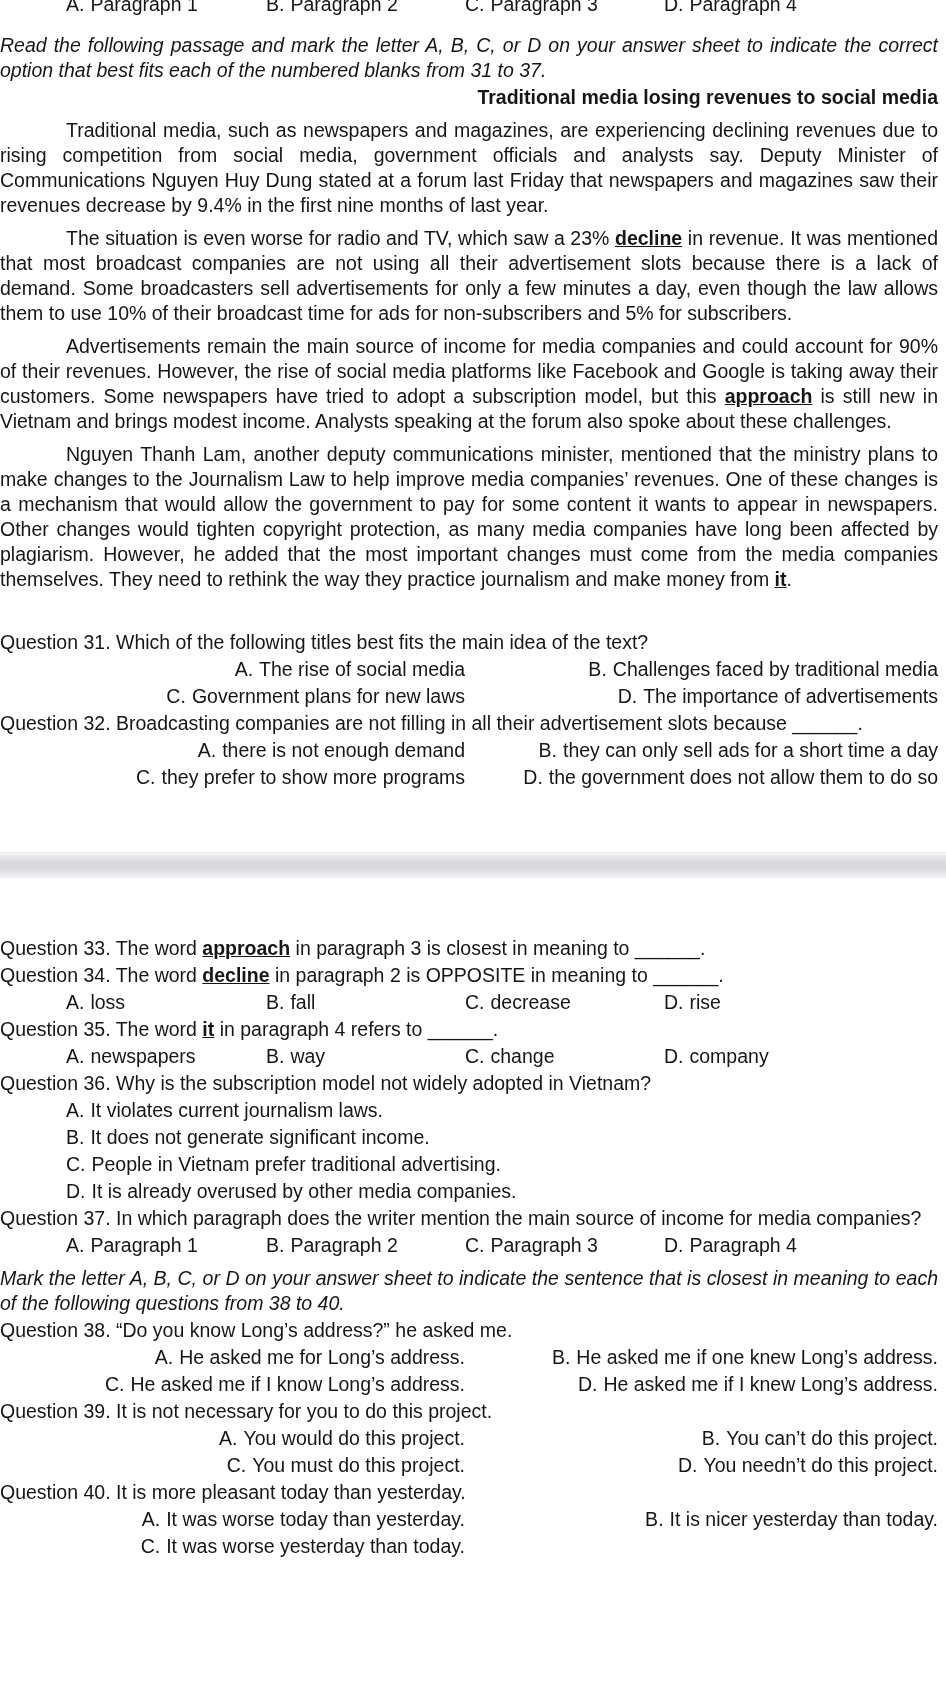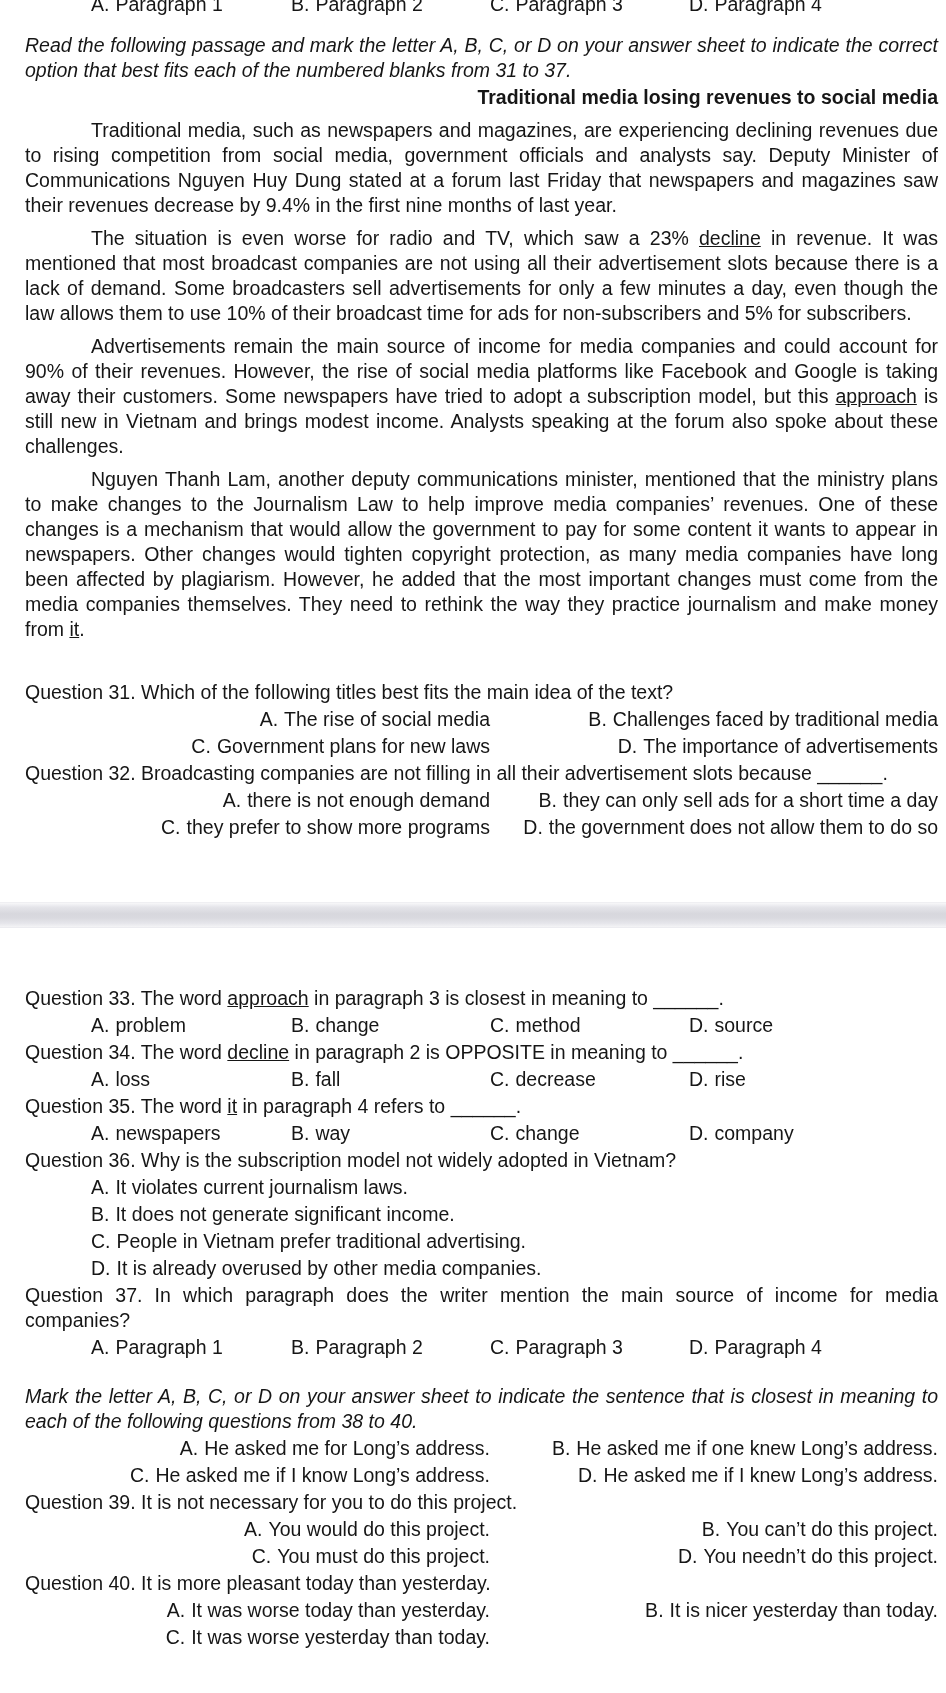--- a/index.html
+++ b/index.html
@@ -5,39 +5,39 @@
   * { margin:0; padding:0; box-sizing:border-box; }
   html, body { width:946px; background:#ffffff; }
   body {
     height:1693px;
     overflow:hidden;
     color:#161616;
     font-family:"Liberation Sans","DejaVu Sans",sans-serif;
     font-size:19.5px;
     line-height:25px;
   }
-  .pad { padding-left:25px; padding-right:8px; }
+  .pad { padding-left:0; padding-right:8px; }
 
   
   .clip-row { height:17px; overflow:hidden; }
   .clip-row .row-inner { margin-top:-8px; }
 
   
   .instruction {
     font-weight:400; font-style:italic;
     text-align:justify;
     margin-top:16px;
   }
-  .instr2 { margin-top:24px; margin-bottom:2px; }
+  .instr2 { margin-top:8px; margin-bottom:2px; }
 
   
   .passage-title { font-weight:700; text-align:right; margin-top:2px; font-size:19.5px; }
   .passage p { text-align:justify; text-indent:66px; margin-top:8px; }
 
-  .uw { font-weight:400; text-decoration:underline; }
+  .uw { font-weight:700; text-decoration:underline; }
 
   
   .qgroup-first { margin-top:38px; }
   .qblock > div { margin-bottom:2px; }
   .stem { text-align:justify; }
 
   .opt-grid-2 { display:grid; grid-template-columns:399px 1fr; padding-left:66px;text-align:right; }
   .opt-grid-4 { display:grid; grid-template-columns:200px 199px 199px 1fr; padding-left:66px; }
   .opt-list-row { padding-left:66px; }
   .opt { white-space:nowrap; overflow:visible; }
@@ -105,26 +105,20 @@
       </div>
     </div>
 </div>
 
 <div class="page-divider"></div>
 
 <div class="pad">
   <div id="q-part2">
       <div class="qblock">
         <div class="stem"><span>Question 33. The word </span><span class="uw">approach</span><span> in paragraph 3 is closest in meaning to ______.</span></div>
-        <div class="opt-grid-4">
-          <span class="opt"><span class="opt-letter">A</span><span>problem</span></span>
-          <span class="opt"><span class="opt-letter">B</span><span>change</span></span>
-          <span class="opt"><span class="opt-letter">C</span><span>method</span></span>
-          <span class="opt"><span class="opt-letter">D</span><span>source</span></span>
-        </div>
       </div>
       <div class="qblock">
         <div class="stem"><span>Question 34. The word </span><span class="uw">decline</span><span> in paragraph 2 is OPPOSITE in meaning to ______.</span></div>
         <div class="opt-grid-4">
           <span class="opt"><span class="opt-letter">A</span><span>loss</span></span>
           <span class="opt"><span class="opt-letter">B</span><span>fall</span></span>
           <span class="opt"><span class="opt-letter">C</span><span>decrease</span></span>
           <span class="opt"><span class="opt-letter">D</span><span>rise</span></span>
         </div>
       </div>
@@ -152,20 +146,21 @@
           <span class="opt"><span class="opt-letter">C</span><span>Paragraph 3</span></span>
           <span class="opt"><span class="opt-letter">D</span><span>Paragraph 4</span></span>
         </div>
       </div>
     </div>
 
   <p class="instruction instr2">Mark the letter A, B, C, or D on your answer sheet to indicate the sentence that is closest in meaning to each of the following questions from 38 to 40.</p>
 
   <div id="q-part3">
       <div class="qblock">
+        <div class="stem"><span>Question 38. “Do you know Long’s address?” he asked me.</span></div>
         <div class="opt-grid-2">
           <span class="opt"><span class="opt-letter">A</span><span>He asked me for Long’s address.</span></span>
           <span class="opt"><span class="opt-letter">B</span><span>He asked me if one knew Long’s address.</span></span>
         </div>
         <div class="opt-grid-2">
           <span class="opt"><span class="opt-letter">C</span><span>He asked me if I know Long’s address.</span></span>
           <span class="opt"><span class="opt-letter">D</span><span>He asked me if I knew Long’s address.</span></span>
         </div>
       </div>
       <div class="qblock">

